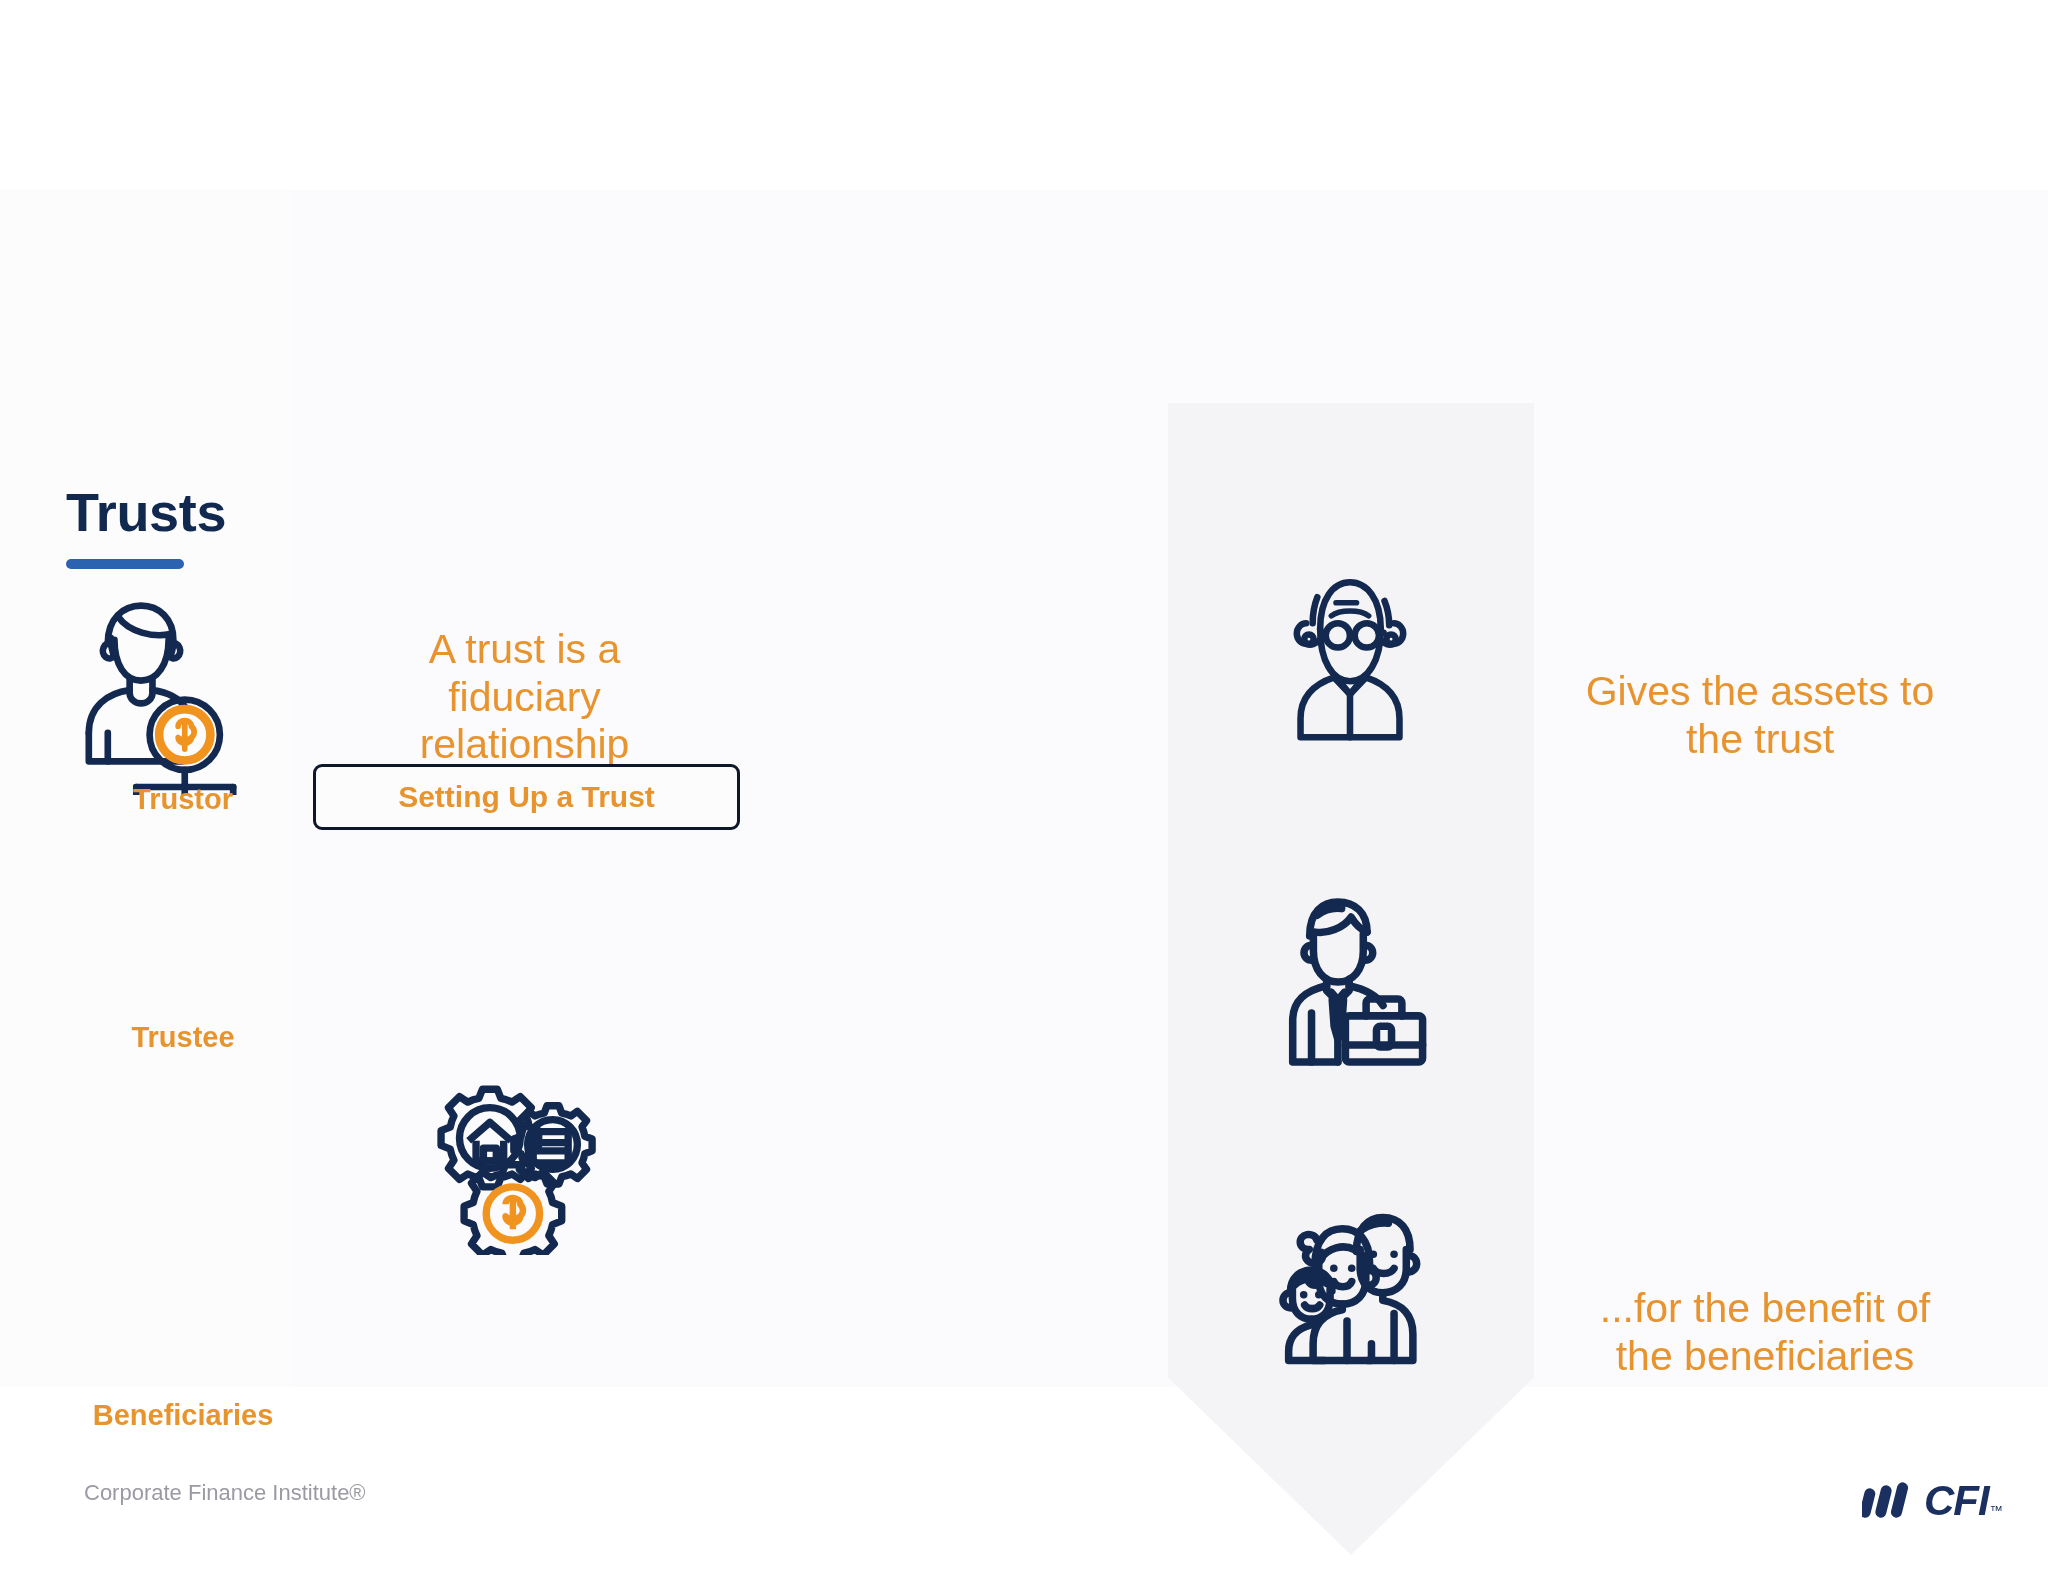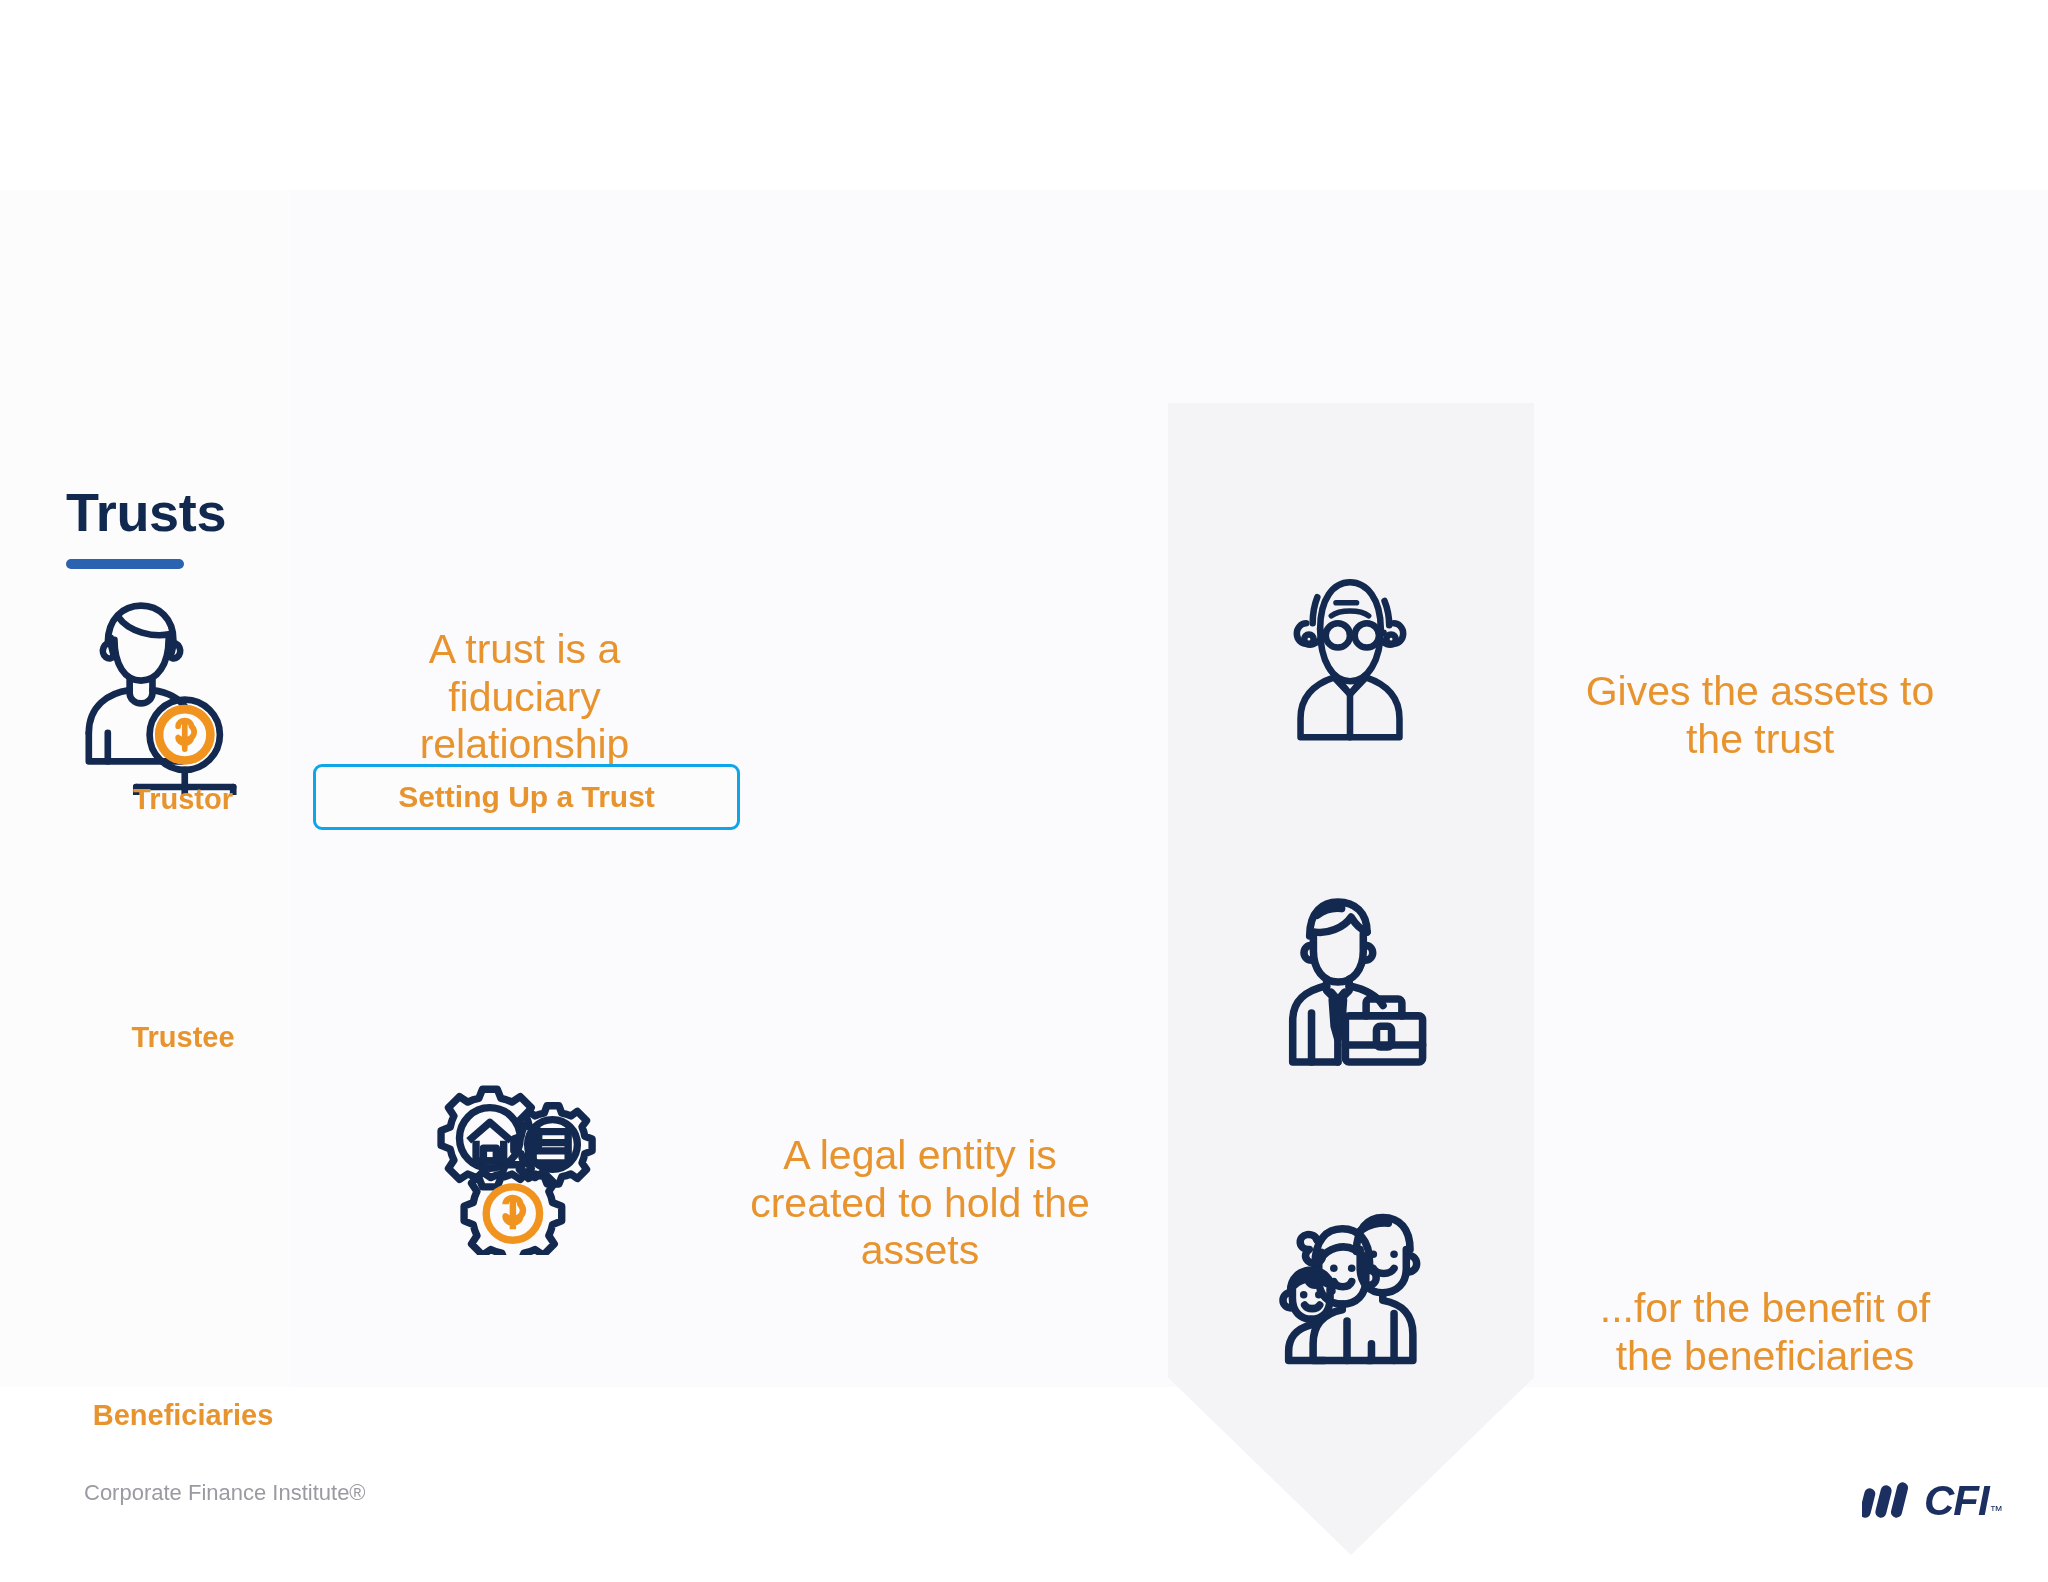--- a/index.html
+++ b/index.html
@@ -81,21 +81,21 @@
     left: 0;
   }
 
   
   #setting-up-btn {
     position: absolute;
     left: 313px;
     top: 574px;
     width: 427px;
     height: 66px;
-    border: 3px solid #0ea5e9;
+    border: 3px solid #0f172a;
     border-radius: 9px;
     background: #fdfcfd;
     color: #e8942e;
     font-size: 30px;
     font-weight: bold;
     display: flex;
     align-items: center;
     justify-content: center;
     box-sizing: border-box;
     cursor: pointer;
@@ -216,21 +216,20 @@
 
       <path d="M87 92 h16 l4 10 a45 45 0 0 1 12 4 l9 -6 l12 12 l-6 9 a45 45 0 0 1 4 12 l10 4 v16 l-10 4
                a45 45 0 0 1 -4 12 l6 9 l-12 12 l-9 -6 a45 45 0 0 1 -12 4 l-4 10 h-16 l-4 -10
                a45 45 0 0 1 -12 -4 l-9 6 l-12 -12 l6 -9 a45 45 0 0 1 -4 -12 l-10 -4 v-16 l10 -4
                a45 45 0 0 1 4 -12 l-6 -9 l12 -12 l9 6 a45 45 0 0 1 12 -4 z"></path>
       <circle cx="95" cy="145" r="29" stroke="#f0941f" stroke-width="8"></circle>
       <path d="M95 128 v34 M87 135 a8 7 0 0 1 16 0 a8 7 0 0 1 -16 13 a8 7 0 0 0 16 0" stroke="#f0941f" stroke-width="7"></path>
     </svg>
   </div>
 
-  <div class="caption" style="left:750px; top:942px; width:340px;">A legal entity is created to hold the assets</div>
 
   <div class="icon-wrap" style="left:1280px; top:376px; width:140px; height:180px;">
     <svg viewBox="0 0 150 190" width="140" height="180" fill="none" stroke="#13294f" stroke-width="7" stroke-linecap="round" stroke-linejoin="round">
 
       <path d="M43 66 C43 34 57 16 75 16 C93 16 108 34 108 66"></path>
       <path d="M43 66 C43 100 56 122 75 122 C94 122 108 100 108 66"></path>
 
       <path d="M60 38 h22" stroke-width="6"></path>
       <path d="M55 52 C64 45 86 45 95 52" stroke-width="6"></path>
 

